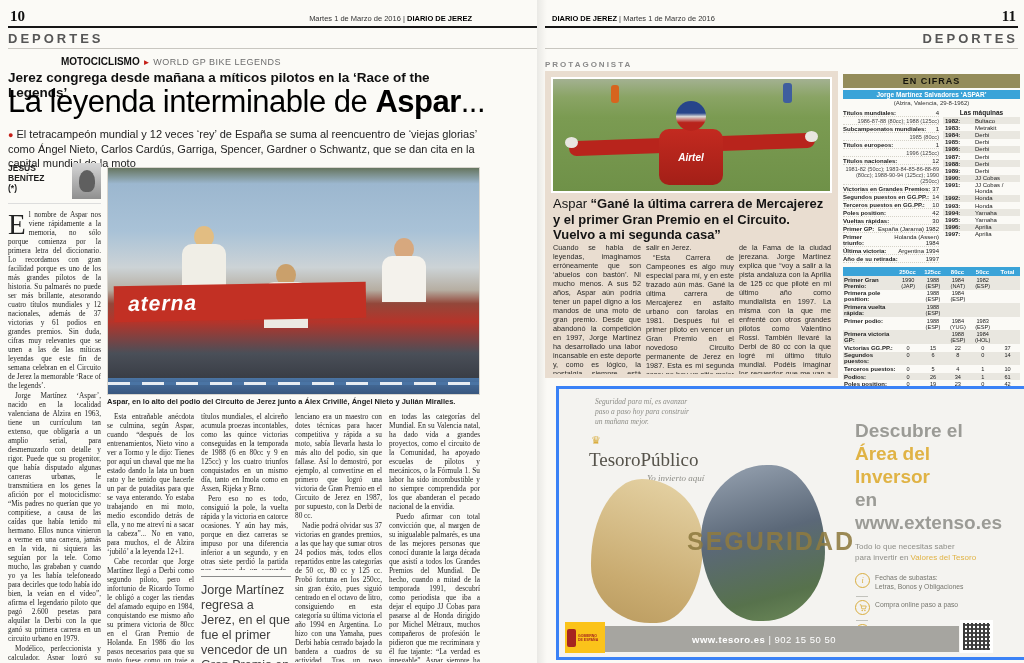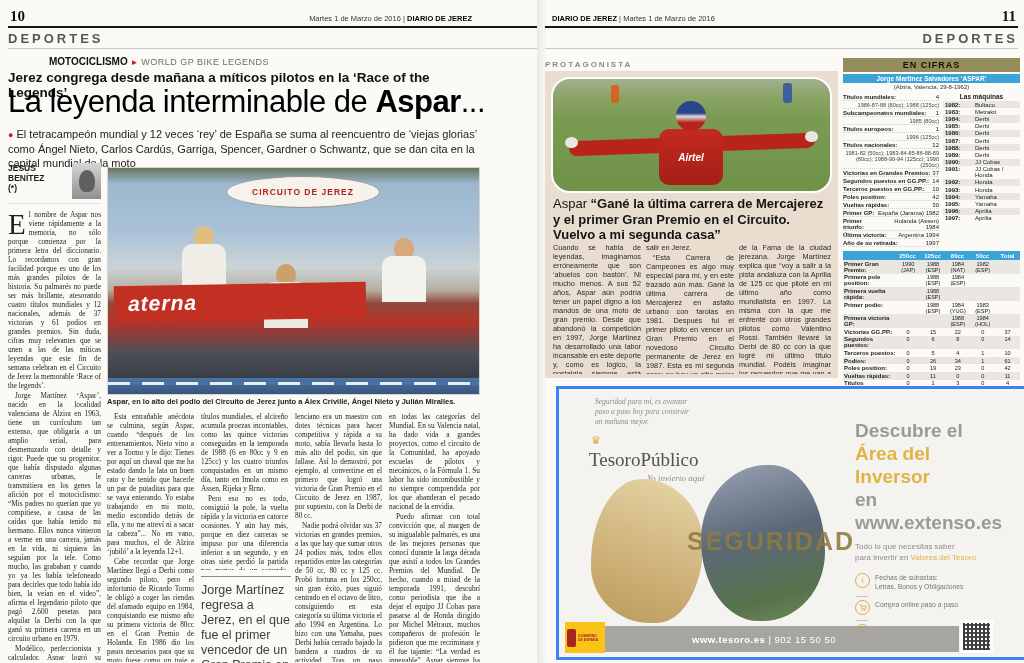--- a/index.html
+++ b/index.html
@@ -54,21 +54,21 @@
   .r-torso .spon{color:#fff;font-style:italic;font-weight:bold;font-size:10px;}
   .r-helmet{position:absolute;left:123px;top:22px;width:30px;height:30px;border-radius:50%;background:linear-gradient(180deg,#27458a 40%,#d8d8d8 52%,#b8241c 72%);}
   .spec{position:absolute;border-radius:3px;}
   .rquote{font-size:13px;line-height:15.5px;color:#141414;}
   .rquote .attr{font-weight:normal;}
   .rquote b{font-weight:bold;}
   .rcol{font-size:7.3px;line-height:9px;text-align:justify;color:#2a2a28;overflow:hidden;}
   .rcol p{margin:0 0 1px 0;}
   .rcol p.ind{text-indent:7px;}
   
-  .ec{font-size:6px;color:#222;}
+  .ec{font-size:6px;color:#222;margin-top:16px;}
   .ec-title{background:#948c5a;color:#14130c;font-weight:bold;font-size:9px;letter-spacing:1px;text-align:center;padding:2px 0;}
   .ec-name{background:#3aa3d8;color:#fff;font-weight:bold;font-size:6.5px;text-align:center;padding:1px 0;margin-top:2px;}
   .ec-birth{text-align:center;font-size:6px;color:#333;padding:1px 0 3px 0;}
   .ec-cols{display:flex;gap:4px;}
   .ec-left{width:96px;}
   .ec-right{flex:1;}
   .stat-row{display:flex;justify-content:space-between;border-bottom:1px dotted #d5d2c8;padding:.5px 0;}
   .stat-label{font-weight:bold;}
   .stat-value{text-align:right;}
   .stat-detail{text-align:right;color:#444;font-size:5.6px;border-bottom:1px dotted #d5d2c8;padding:.5px 0;}
@@ -123,21 +123,21 @@
   <div class="abs pgnum" style="left:10px;top:8px;">10</div>
   <div class="abs dateline" style="left:200px;top:14px;width:272px;text-align:right;">
     <span>Martes 1 de Marzo de 2016</span>
     <span> | </span>
     <b>DIARIO DE JEREZ</b>
   </div>
   <div class="abs rule-thick" style="left:8px;top:26px;width:529px;"></div>
   <div class="abs section" style="left:8px;top:31px;">DEPORTES</div>
   <div class="abs rule-thin" style="left:8px;top:48px;width:529px;"></div>
 
-  <div class="abs kicker" style="left:8px;top:56px;padding-left:41px;">
+  <div class="abs kicker" style="left:20px;top:56px;padding-left:41px;">
     <span>MOTOCICLISMO</span>
     <span class="arr">►</span>
     <span class="tag">WORLD GP BIKE LEGENDS</span>
   </div>
   <div class="abs subhead" style="left:8px;top:70px;width:472px;">Jerez congrega desde mañana a míticos pilotos en la ‘Race of the Legends’</div>
   <div class="abs headline" style="left:8px;top:84px;width:480px;"><span>La leyenda interminable de </span><b>Aspar</b><span>...</span></div>
   <div class="abs standfirst" style="left:8px;top:127px;width:470px;"><span class="dot">●</span><span> El tetracampeón mundial y 12 veces ‘rey’ de España se suma al reencuentro de ‘viejas glorias’ como Ángel Nieto, Carlos Cardús, Garriga, Spencer, Gardner o Schwantz, que se dan cita en la capital mundial de la moto</span></div>
 
   <div class="abs col" style="left:8px;top:163px;width:93px;height:497px;">
     <div class="byline-wrap">
@@ -146,23 +146,20 @@
         <div class="note">(*)</div>
       </div>
       <div class="mugshot"></div>
     </div>
     <p><span class="dropcap">E</span><span>l nombre de Aspar nos viene rápidamente a la memoria, no sólo porque comienza por la primera letra del diccionario. Lo recordamos con gran facilidad porque es uno de los más grandes pilotos de la historia. Su palmarés no puede ser más brillante, atesorando cuatro títulos mundiales y 12 nacionales, además de 37 victorias y 61 podios en grandes premios. Sin duda, cifras muy relevantes que se unen a las de las míticas leyendas que este fin de semana celebran en el Circuito de Jerez la memorable ‘Race of the legends’.</span></p>
     <p class="ind">Jorge Martínez ‘Aspar’, nacido en la localidad valenciana de Alzira en 1963, tiene un currículum tan extenso, que obligaría a un amplio serial, para desmenuzarlo con detalle y rigor. Puede que su progenitor, que había disputado algunas carreras urbanas, le transmitiera en los genes la afición por el motociclismo: “Mis padres no querían que yo compitiese, a causa de las caídas que había tenido mi hermano. Ellos nunca vinieron a verme en una carrera, jamás en la vida, ni siquiera las seguían por la tele. Como mucho, las grababan y cuando yo ya les había telefoneado para decirles que todo había ido bien, la veían en el vídeo”, afirma el legendario piloto que pagó 2.600 pesetas para alquilar la Derbi con la que ganó su primera carrera en un circuito urbano en 1979.</p>
     <p class="ind">Modélico, perfeccionista y calculador, Aspar logró su primer título nacional en 1981 (de una docena casi encadenada), disputando el primer Gran Premio al año siguiente en el circuito madrileño del Jarama a los mandos de una Bultaco, con asistencia y apoyo de Ricardo Tormo. “De aquel año y con aquella moto, recuerdo una anécdota con Nieto en Jerez de la que salí trasquilado. Durante los entrenamientos, en el circuito de Mercajerez, vi a Nieto con la Minarelli oficial delante de mí y me dije: ¡a por él! Y le pasé. Me la devolvió y yo insistí otra vez, pero a las tres curvas me volvió a pasar. Yo seguía a su rebufo con intención de pasarle otra vez. Hicimos toda la recta a un palmo, metidos en el carenado; yo esperaba que levantase el cuerpo al empezar a frenar para hacer lo mismo, pero Ángel</p>
   </div>
 
   <div class="abs photo" style="left:107px;top:167px;width:371px;height:226px;">
-    <div class="oval-sign">
-        <span>CIRCUITO DE JEREZ</span>
-      </div>
     <div class="person" style="left:86px;top:58px;">
       <div class="p-head" style="background:#e2bd82;"></div>
       <div class="p-body" style="background:#f0eee6;"></div>
     </div>
     <div class="person" style="left:168px;top:96px;">
       <div class="p-head" style="background:#caa06b;"></div>
       <div class="p-body" style="background:#ece9e2;"></div>
     </div>
     <div class="person" style="left:286px;top:70px;">
       <div class="p-head" style="background:#d7a87e;"></div>
@@ -207,21 +204,21 @@
     <span>Martes 1 de Marzo de 2016</span>
   </div>
   <div class="abs pgnum" style="left:420px;top:8px;width:56px;text-align:right;">11</div>
   <div class="abs rule-thick" style="left:5px;top:26px;width:473px;"></div>
   <div class="abs section" style="left:5px;top:31px;width:473px;text-align:right;">DEPORTES</div>
   <div class="abs rule-thin" style="left:5px;top:48px;width:473px;"></div>
 
   <div class="abs label-small" style="left:5px;top:60px;">PROTAGONISTA</div>
 
   <div class="abs beige" style="left:5px;top:71px;width:293px;height:307px;">
-    <div class="abs rphoto" style="left:6px;top:6px;width:277px;height:112px;border-radius:19px;">
+    <div class="abs rphoto" style="left:6px;top:6px;width:277px;height:112px;">
       <div class="spec" style="left:58px;top:6px;width:8px;height:18px;background:#d7641e;"></div>
       <div class="spec" style="left:230px;top:4px;width:9px;height:20px;background:#3f5e9e;"></div>
       <div class="r-arms"></div>
       <div class="r-glove" style="left:12px;"></div>
       <div class="r-glove" style="left:252px;top:52px;"></div>
       <div class="r-torso">
           <span class="spon">Airtel</span>
         </div>
       <div class="r-helmet"></div>
     </div>

